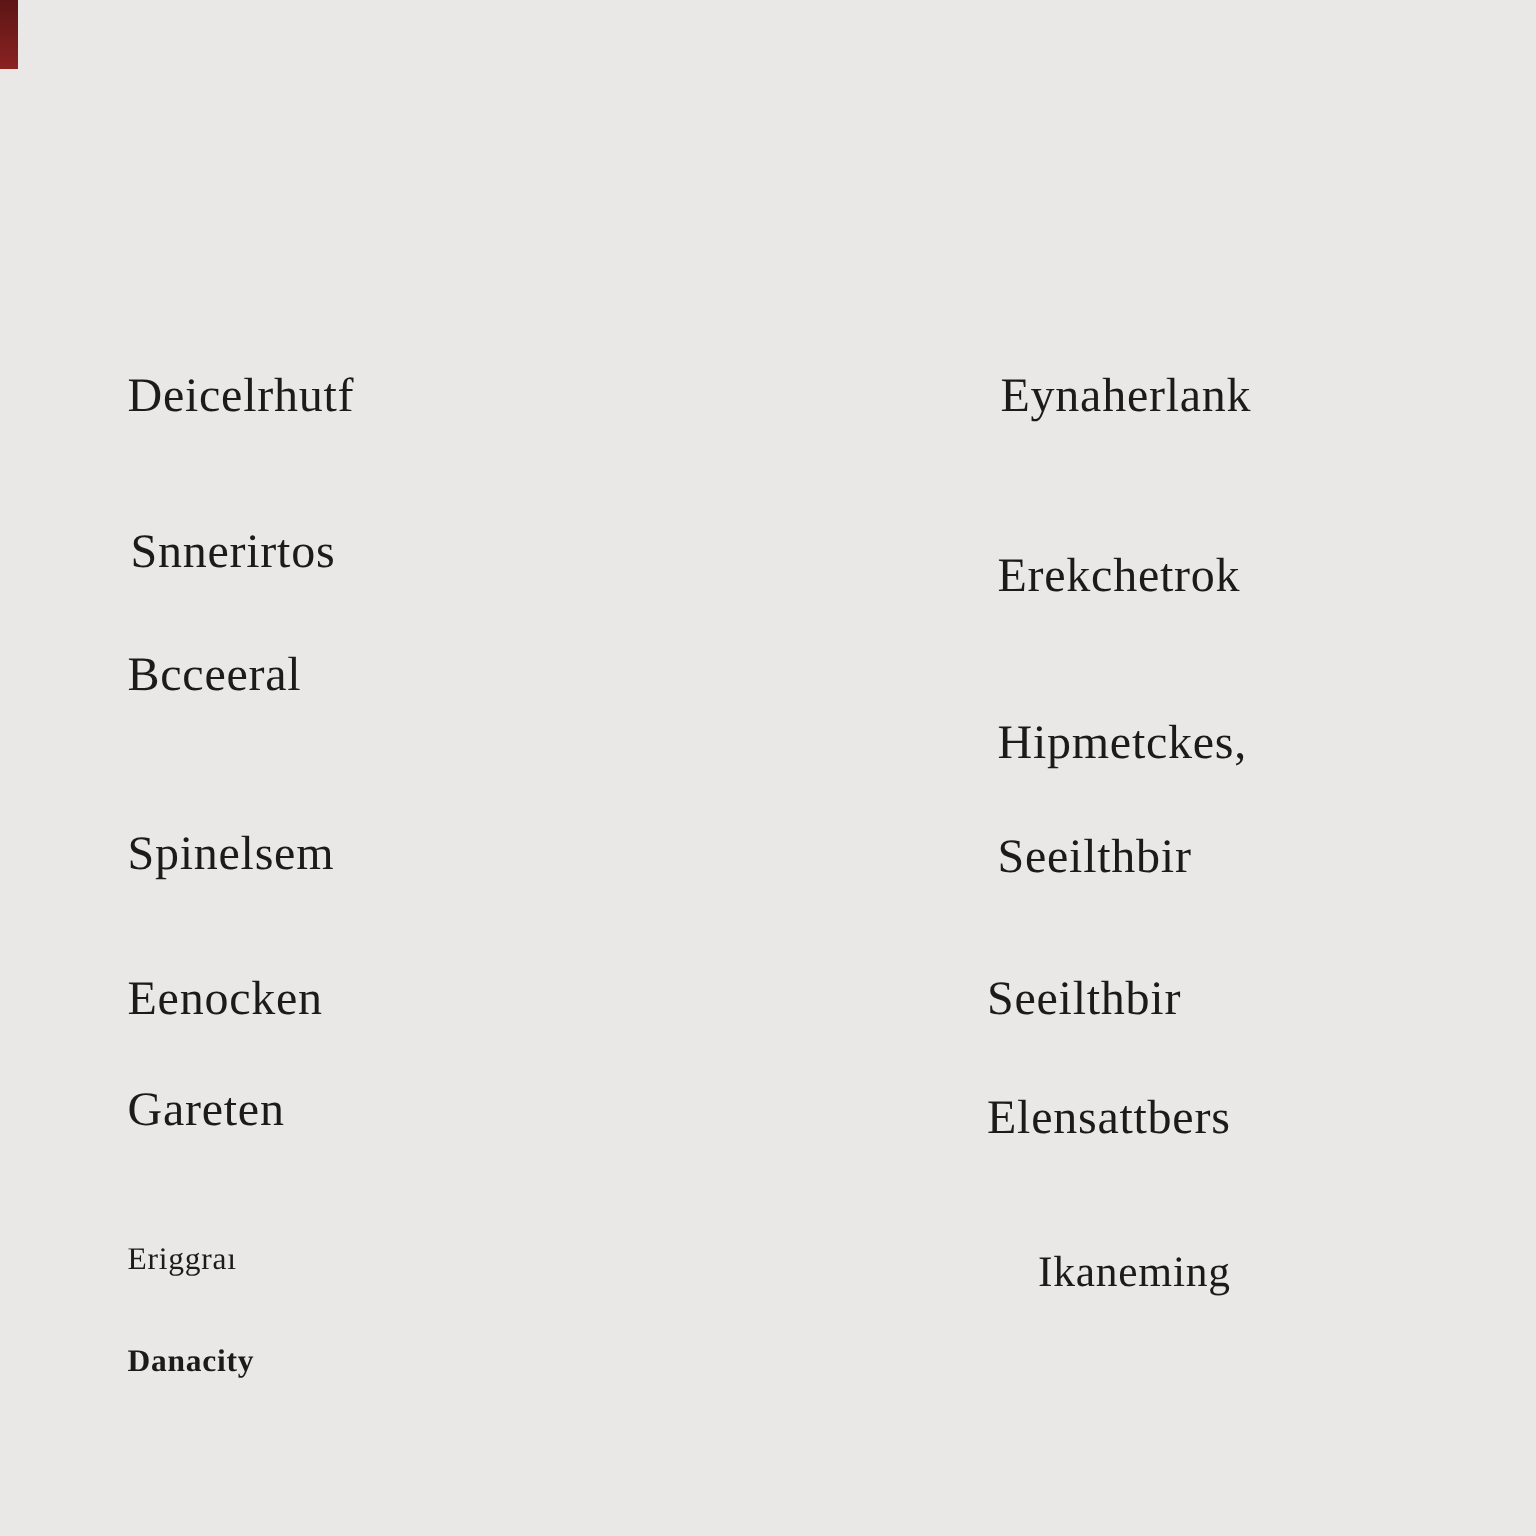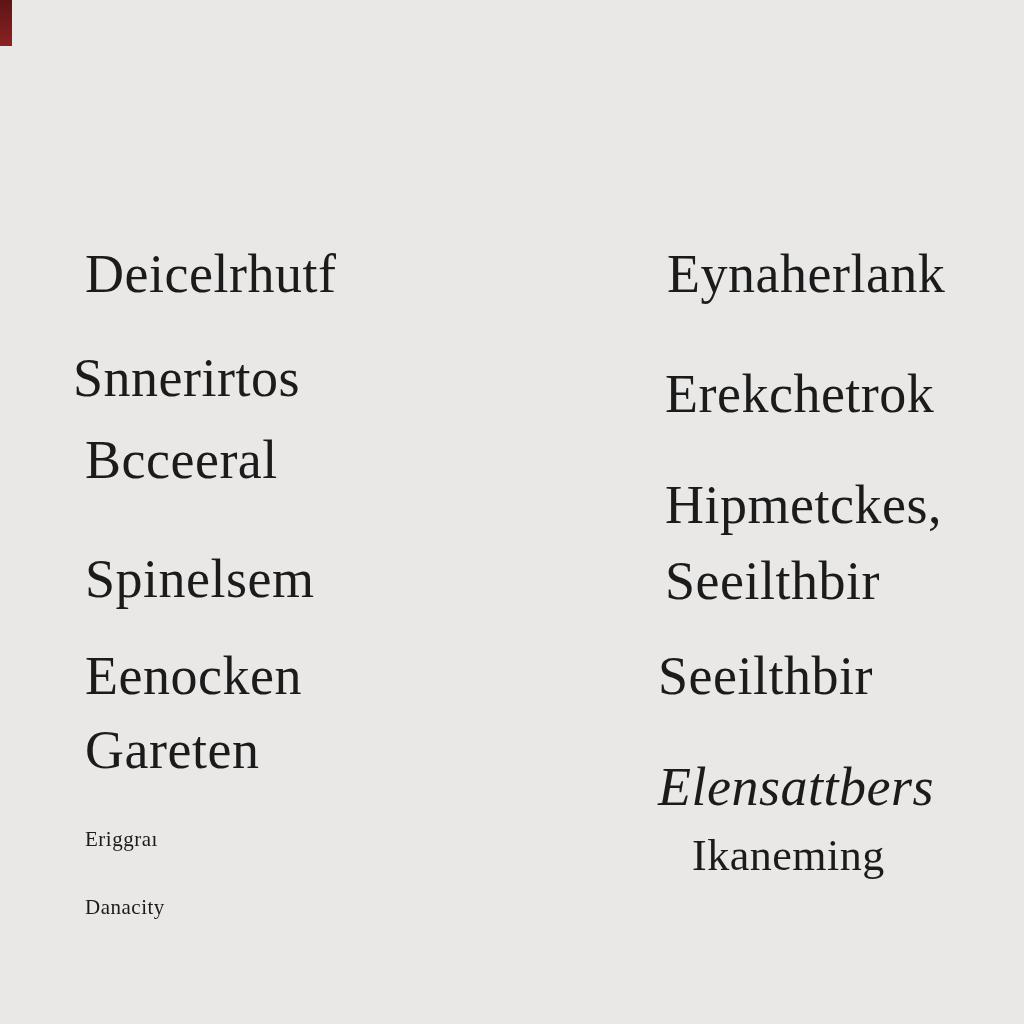--- a/index.html
+++ b/index.html
@@ -18,45 +18,45 @@
     position: absolute;
     left: 0;
     top: 0;
     width: 12px;
     height: 46px;
     background: linear-gradient(#5d1515, #8b2222);
   }
   .word {
     position: absolute;
     color: #1b1b1b;
-    font-size: 54px;
+    font-size: 32px;
     letter-spacing: 0.5px;
     white-space: nowrap;
     line-height: 1;
   }
   .word.small  { font-size: 21px; }
-  .word.medium { font-size: 44px; }
+  .word.medium { font-size: 29px; }
 
   
   .l1 { left: 85px; top: 247px; }
-  .l2 { left: 73px; top: 351px; font-family: Liberation Serif, serif; }
+  .l2 { left: 87px; top: 351px; font-family: Liberation Serif, serif; }
   .l3 { left: 85px; top: 433px; }
   .l4 { left: 85px; top: 552px; }
   .l5 { left: 85px; top: 649px; }
   .l6 { left: 85px; top: 723px; }
   .l7 { left: 85px; top: 829px; }
-  .l8 { left: 85px; top: 897px; }
+  .l8 { left: 85px; top: 897px; font-weight: bold; }
 
   
   .r1 { left: 667px; top: 247px; }
   .r2 { left: 665px; top: 367px; }
   .r3 { left: 665px; top: 478px; }
   .r4 { left: 665px; top: 554px; }
   .r5 { left: 658px; top: 649px; }
-  .r6 { left: 658px; top: 760px; font-style: italic; }
+  .r6 { left: 658px; top: 728px; }
   .r7 { left: 692px; top: 834px; }
 </style>
 </head>
 <body>
 
 <div class="corner-mark"></div>
 
 <div>
   <span class="word l1">Deicelrhutf</span>
   <span class="word l2">Snnerirtos</span>

